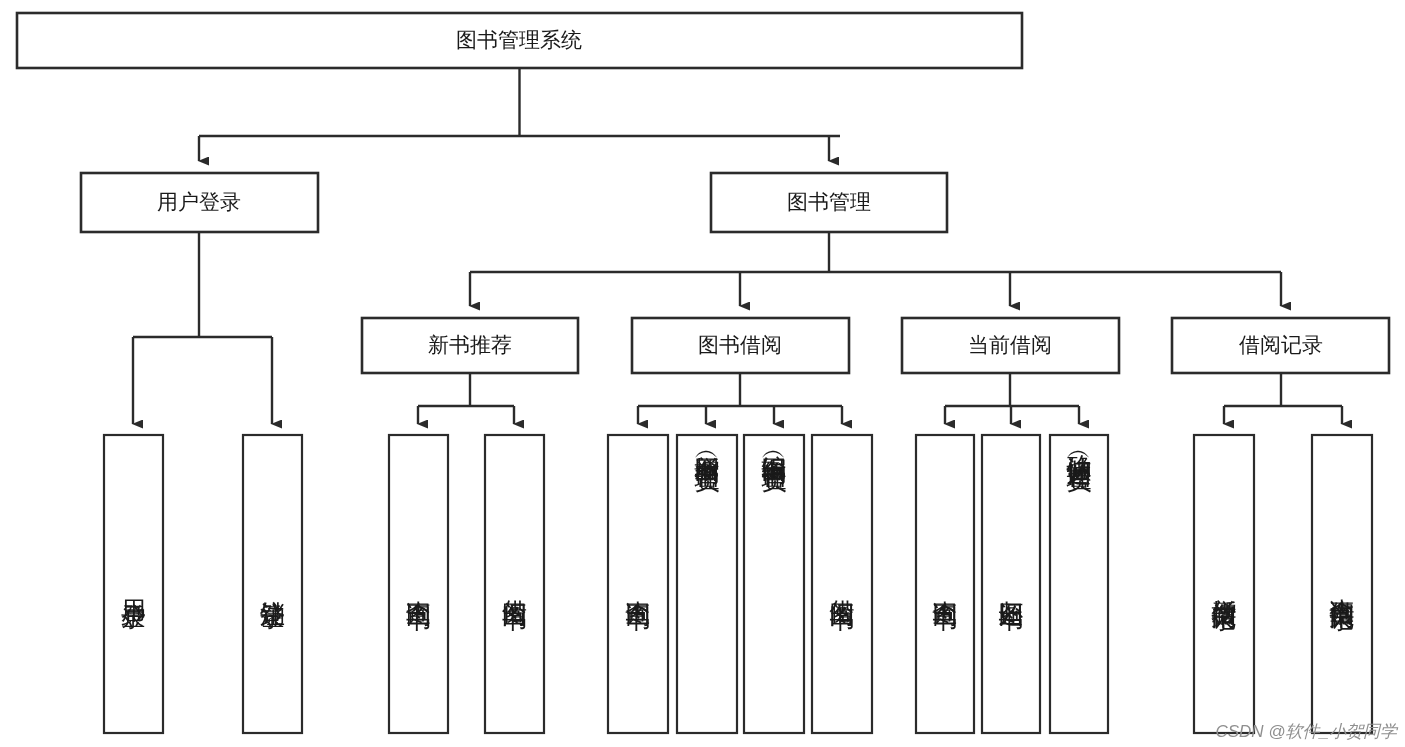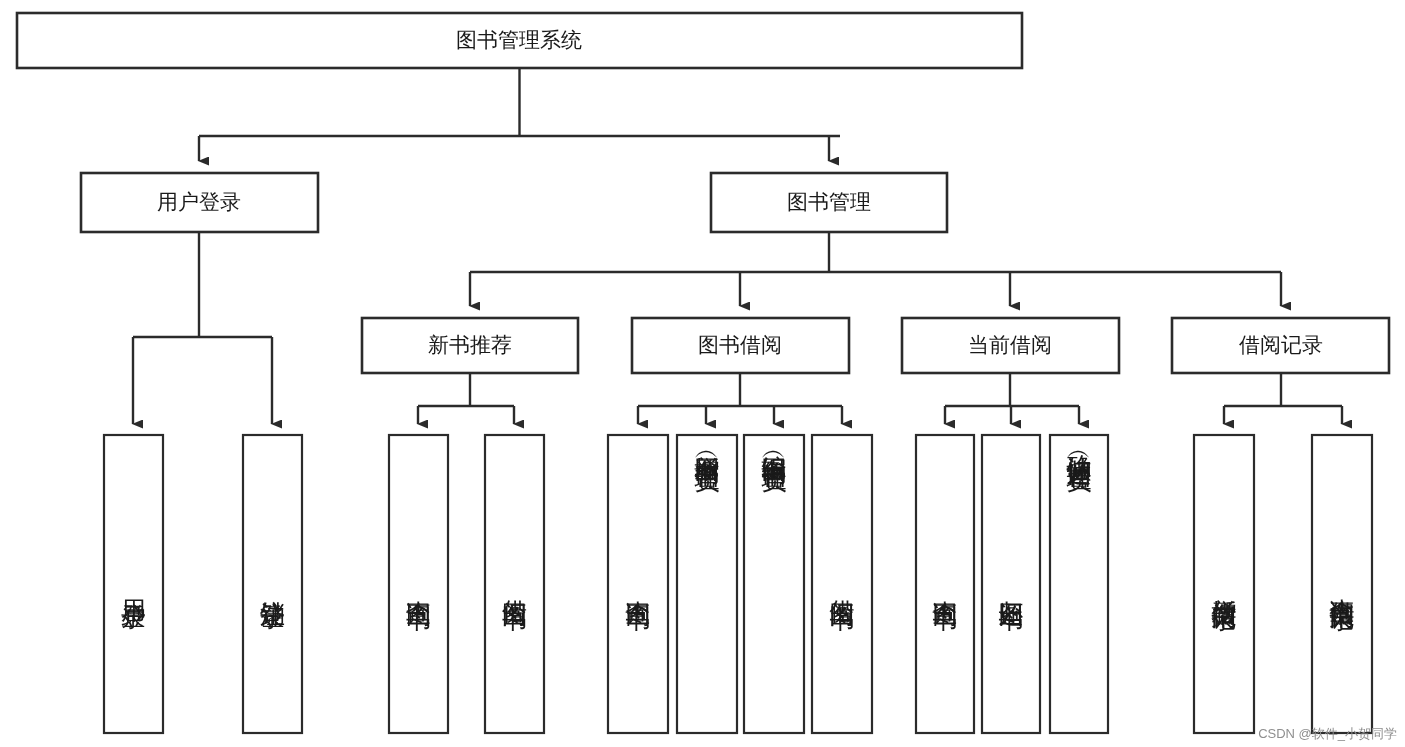--- a/index.html
+++ b/index.html
@@ -63,24 +63,25 @@
     line-height: 1.08;
     letter-spacing: 2px;
     color: #1a1a1a;
     white-space: nowrap;
   }
   .watermark {
     position: absolute;
     right: 8px;
     bottom: 4px;
     font-family: "Liberation Sans", "DejaVu Sans", sans-serif;
-    font-size: 13px;
+    font-size: 17px;
     color: #8f8f8f;
     white-space: nowrap;
     pointer-events: none;
+    font-style: italic;
   }
 </style>
 </head>
 <body>
 
 <div id="diagram-root">
 
   <svg id="flow-svg" viewBox="0 0 1405 747">
     <defs>
       <marker id="arrowhead" markerWidth="9" markerHeight="11" refX="4.5" refY="10" orient="auto" markerUnits="userSpaceOnUse">

